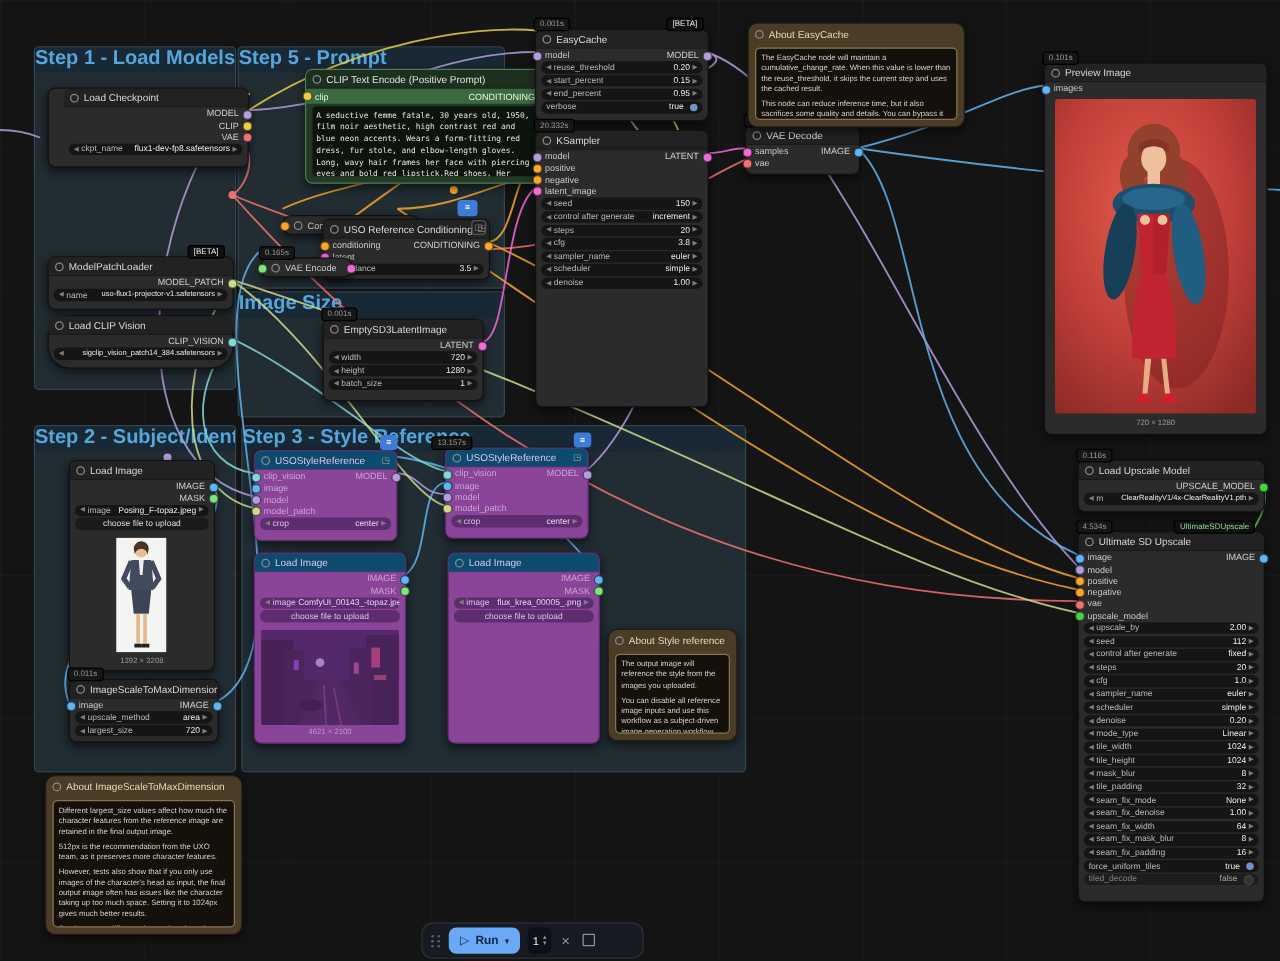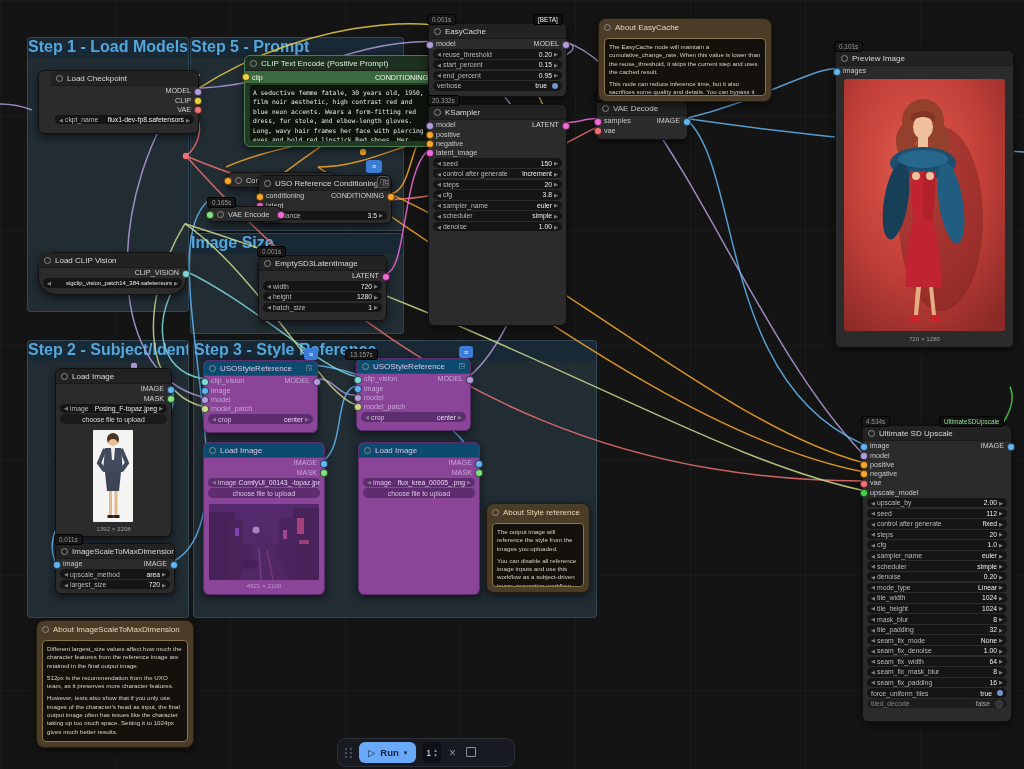--- a/index.html
+++ b/index.html
@@ -189,20 +189,37 @@
         <span class="olab" style="color: rgb(207, 207, 207);">VAE</span>
         <span class="pd r" style="background: rgb(240, 113, 113);"></span>
       </div>
       <div class="wrow">
         <span class="arr">◀</span>
         <span>ckpt_name</span>
         <span class="v">flux1-dev-fp8.safetensors</span>
         <span class="arr">▶</span>
       </div>
     </div>
+    <div class="node" style="left: 38px; top: 205px; width: 147px; height: 41px;">
+      <div class="hd">
+        <span class="cdot"></span>
+        <span>ModelPatchLoader</span>
+      </div>
+      <div class="iorow">
+        <span class="olab" style="color: rgb(207, 207, 207);">MODEL_PATCH</span>
+        <span class="pd r" style="background: rgb(204, 216, 141);"></span>
+      </div>
+      <div class="wrow">
+        <span class="arr">◀</span>
+        <span>name</span>
+        <span class="v sm">uso-flux1-projector-v1.safetensors</span>
+        <span class="arr">▶</span>
+      </div>
+      <span class="tagb" style="left: 111px; top: -10px;">[BETA]</span>
+    </div>
     <div class="node" style="left: 38px; top: 252px; width: 147px; height: 41px; border-radius: 18px;">
       <div class="hd">
         <span class="cdot"></span>
         <span>Load CLIP Vision</span>
       </div>
       <div class="iorow">
         <span class="olab" style="color: rgb(207, 207, 207);">CLIP_VISION</span>
         <span class="pd r" style="background: rgb(127, 217, 217);"></span>
       </div>
       <div class="wrow">
@@ -635,20 +652,37 @@
       <div class="wrow">
         <span class="arr">◀</span>
         <span>image</span>
         <span class="v">flux_krea_00005_.png</span>
         <span class="arr">▶</span>
       </div>
       <div class="wrow wbtn">
         <span>choose file to upload</span>
       </div>
     </div>
+    <div class="node" style="left: 862px; top: 368px; width: 148px; height: 40px;">
+      <div class="hd">
+        <span class="cdot"></span>
+        <span>Load Upscale Model</span>
+      </div>
+      <div class="iorow">
+        <span class="olab" style="color: rgb(207, 207, 207);">UPSCALE_MODEL</span>
+        <span class="pd r" style="background: rgb(73, 208, 73);"></span>
+      </div>
+      <div class="wrow">
+        <span class="arr">◀</span>
+        <span>m</span>
+        <span class="v sm">ClearRealityV1/4x-ClearRealityV1.pth</span>
+        <span class="arr">▶</span>
+      </div>
+      <span class="badge" style="left: -2px; top: -10px;">0.116s</span>
+    </div>
     <div class="node" style="left: 862px; top: 425px; width: 148px; height: 295px;">
       <div class="hd">
         <span class="cdot"></span>
         <span>Ultimate SD Upscale</span>
       </div>
       <div class="iorow">
         <span class="pd l" style="background: rgb(97, 181, 240);"></span>
         <span>image</span>
         <span class="olab" style="color: rgb(207, 207, 207);">IMAGE</span>
         <span class="pd r" style="background: rgb(97, 181, 240);"></span>

